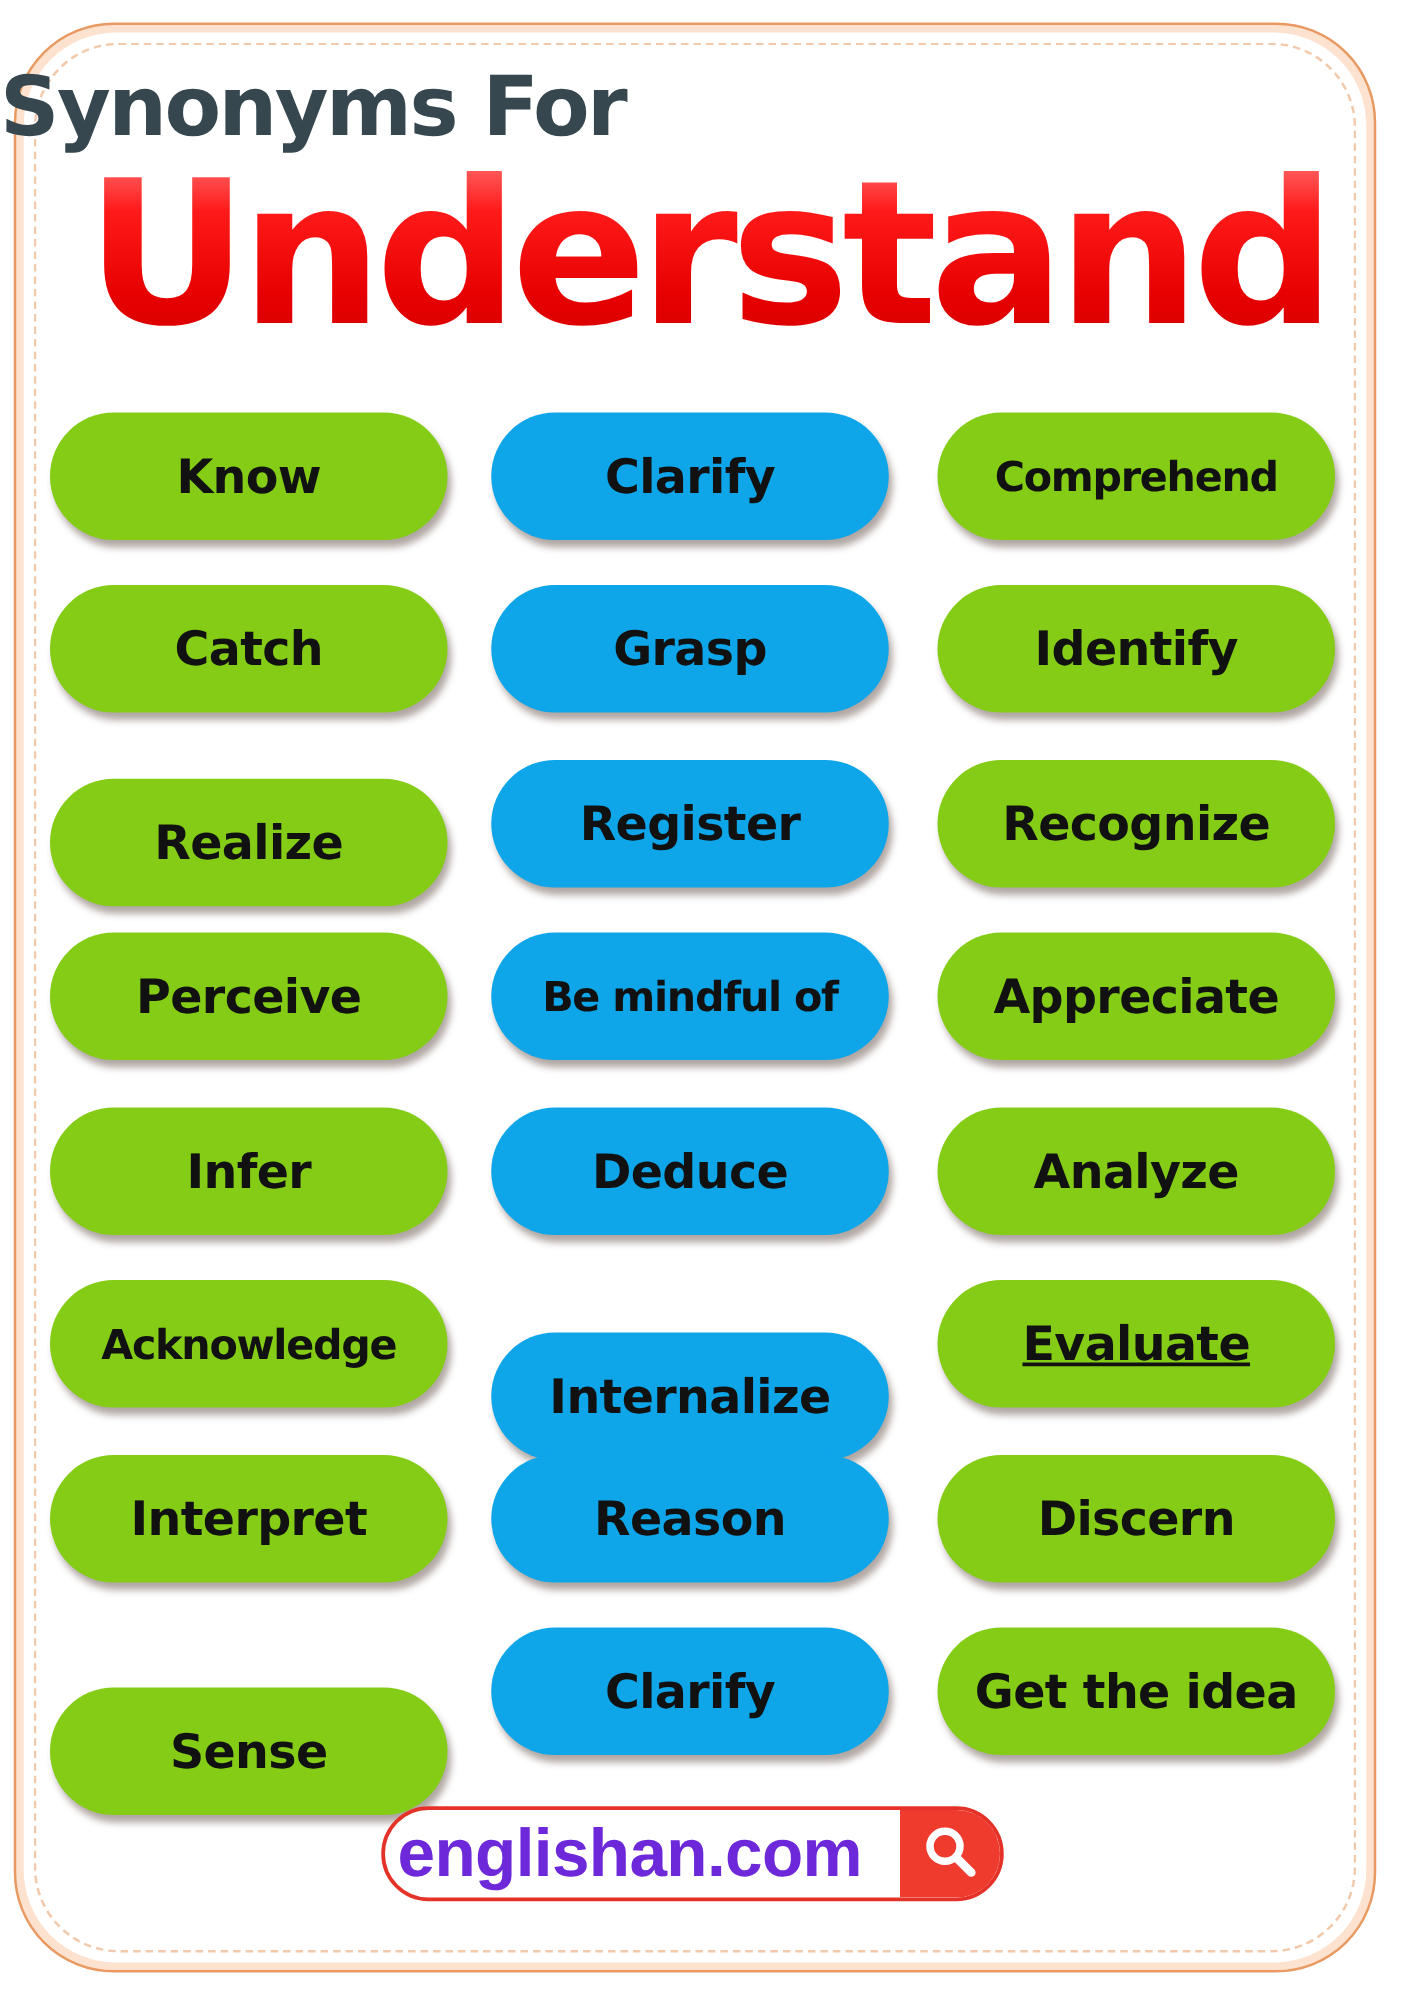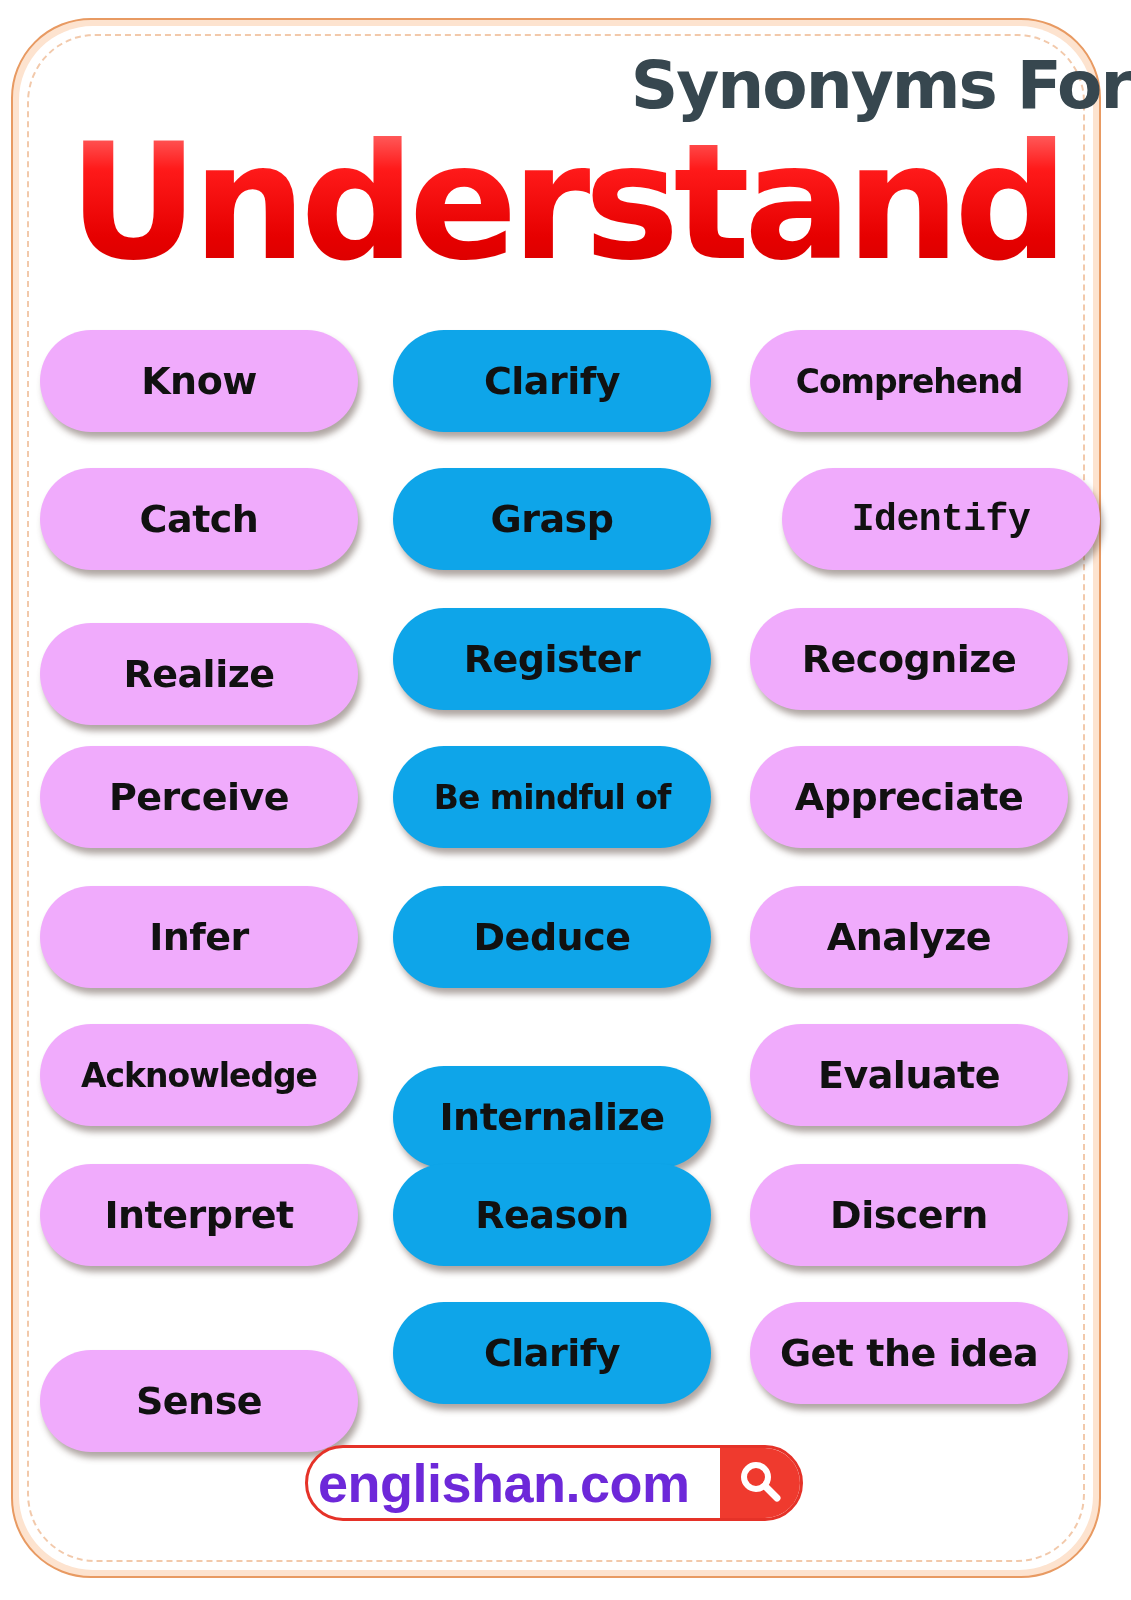--- a/index.html
+++ b/index.html
@@ -41,21 +41,21 @@
       right: 8px;
       bottom: 8px;
       border-radius: 68px;
       border: 2px dashed #f2c9ab;
     }
     .title-top {
       position: absolute;
       left: 0;
       top: 46px;
       width: 1131px;
-      text-align: right;
+      text-align: left;
       font-family: "DejaVu Sans", sans-serif;
       font-weight: bold;
       font-size: 66px;
       letter-spacing: -2px;
       color: #37474f;
       line-height: 80px;
     }
     .title-main {
       position: absolute;
       left: 0;
@@ -88,21 +88,21 @@
       justify-content: center;
       box-shadow: 3px 6px 6px rgba(80, 60, 50, 0.45);
       font-family: "DejaVu Sans", sans-serif;
       font-weight: bold;
       font-size: 38px;
       color: #111111;
       white-space: nowrap;
       letter-spacing: -0.5px;
       box-sizing: border-box;
     }
-    .pill.peach { background: #f0abfc; }
+    .pill.peach { background: #84cc16; }
     .pill.cyan { background: #0ea5e9; }
     .pill.tight { font-size: 33px; letter-spacing: -1px; }
     .footer {
       position: absolute;
       left: 305px;
       top: 1445px;
       width: 498px;
       height: 76px;
       border: 3px solid #e53228;
       border-radius: 40px;
@@ -147,37 +147,37 @@
 <div class="title-main">Understand</div>
 
 <div class="grid">
 
   <div class="pill peach" style="left:0px;top:0px;">Know</div>
   <div class="pill cyan" style="left:353px;top:0px;">Clarify</div>
   <div class="pill peach tight" style="left:710px;top:0px;">Comprehend</div>
 
   <div class="pill peach" style="left:0px;top:138px;">Catch</div>
   <div class="pill cyan" style="left:353px;top:138px;">Grasp</div>
-  <div class="pill peach" style="left:742px;top:138px;font-family:Liberation Mono, monospace;">Identify</div>
+  <div class="pill peach" style="left:710px;top:138px;">Identify</div>
 
   <div class="pill peach" style="left:0px;top:278px;margin-top:15px;">Realize</div>
   <div class="pill cyan" style="left:353px;top:278px;">Register</div>
   <div class="pill peach" style="left:710px;top:278px;">Recognize</div>
 
   <div class="pill peach" style="left:0px;top:416px;">Perceive</div>
   <div class="pill cyan tight" style="left:353px;top:416px;">Be mindful of</div>
   <div class="pill peach" style="left:710px;top:416px;">Appreciate</div>
 
   <div class="pill peach" style="left:0px;top:556px;">Infer</div>
   <div class="pill cyan" style="left:353px;top:556px;">Deduce</div>
   <div class="pill peach" style="left:710px;top:556px;">Analyze</div>
 
   <div class="pill peach tight" style="left:0px;top:694px;">Acknowledge</div>
   <div class="pill cyan" style="left:353px;top:736px;">Internalize</div>
-  <div class="pill peach" style="left:710px;top:694px;">Evaluate</div>
+  <div class="pill peach" style="left:710px;top:694px;text-decoration:underline;">Evaluate</div>
 
   <div class="pill peach" style="left:0px;top:834px;">Interpret</div>
   <div class="pill cyan" style="left:353px;top:834px;">Reason</div>
   <div class="pill peach" style="left:710px;top:834px;">Discern</div>
 
   <div class="pill peach" style="left:0px;top:1020px;">Sense</div>
   <div class="pill cyan" style="left:353px;top:972px;">Clarify</div>
   <div class="pill peach" style="left:710px;top:972px;">Get the idea</div>
 </div>
 

